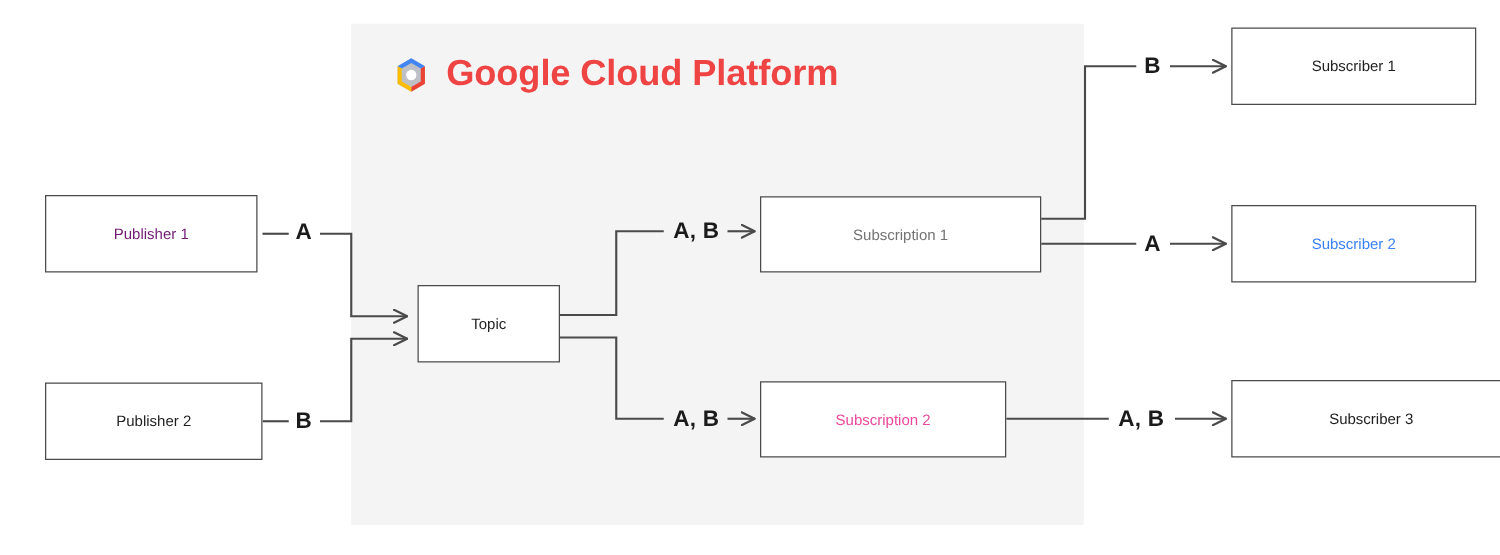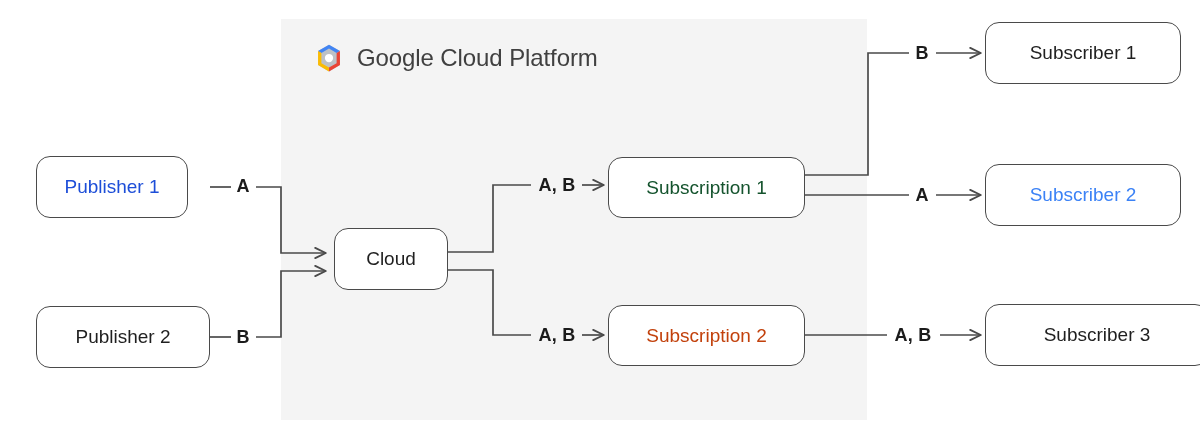--- a/index.html
+++ b/index.html
@@ -32,40 +32,40 @@
     background: #f4f4f4;
   }
   .gcp-title {
     position: absolute;
     display: flex;
     align-items: center;
     gap: 13px;
     white-space: nowrap;
   }
   .gcp-title-text {
-    font-size: 24px;
-    font-weight: 400;
-    color: #404040;
+    font-size: 29px;
+    font-weight: 700;
+    color: #ef4444;
     letter-spacing: -0.1px;
   }
   .gcp-logo {
     width: 30px;
     height: 30px;
     display: block;
   }
   .node-box {
     position: absolute;
     box-sizing: border-box;
     background: #ffffff;
     border: 1.6px solid #4a4a4a;
-    border-radius: 14px;
+    border-radius: 0;
     display: flex;
     align-items: center;
     justify-content: center;
-    font-size: 19px;
+    font-size: 12px;
     color: #1f1f1f;
     white-space: nowrap;
   }
   .edge-label {
     position: absolute;
     font-size: 18px;
     font-weight: 700;
     color: #1b1b1b;
     white-space: nowrap;
     transform: translate(-50%, -50%);
@@ -116,25 +116,25 @@
         <path d="M24 2.6 L41.5 12.7 L41.5 35.3 L24 45.4 L6.5 35.3 L6.5 12.7 Z" fill="#BDC1C6"></path>
         <path d="M24 2.6 L41.5 12.7 L36.2 15.8 L24 8.7 L11.8 15.8 L6.5 12.7 Z" fill="#4285F4"></path>
         <path d="M41.5 12.7 L41.5 35.3 L24 45.4 L24 39.3 L36.2 32.2 L36.2 15.8 Z" fill="#EA4335"></path>
         <path d="M6.5 12.7 L11.8 15.8 L11.8 32.2 L24 39.3 L24 45.4 L6.5 35.3 Z" fill="#FBBC04"></path>
         <circle cx="24" cy="24" r="6.6" fill="#ffffff"></circle>
       </svg>
     </span>
     <span class="gcp-title-text">Google Cloud Platform</span>
   </div>
 
-  <div class="node-box" style="left: 36px; top: 156px; width: 152px; height: 62px; border-color: rgb(74, 74, 74); color: #1d4ed8; text-align: center;">Publisher 1</div>
+  <div class="node-box" style="left: 36px; top: 156px; width: 170px; height: 62px; border-color: rgb(74, 74, 74); color: #701a75; text-align: center;">Publisher 1</div>
   <div class="node-box" style="left: 36px; top: 306px; width: 174px; height: 62px; border-color: rgb(74, 74, 74); color: rgb(31, 31, 31); text-align: right;">Publisher 2</div>
-  <div class="node-box" style="left: 334px; top: 228px; width: 114px; height: 62px; border-color: rgb(74, 74, 74); color: rgb(31, 31, 31);">Cloud</div>
-  <div class="node-box" style="left: 608px; top: 157px; width: 197px; height: 61px; border-color: rgb(74, 74, 74); color: #14532d;">Subscription 1</div>
-  <div class="node-box" style="left: 608px; top: 305px; width: 197px; height: 61px; border-color: rgb(74, 74, 74); color: #c2410c;">Subscription 2</div>
+  <div class="node-box" style="left: 334px; top: 228px; width: 114px; height: 62px; border-color: rgb(74, 74, 74); color: rgb(31, 31, 31);">Topic</div>
+  <div class="node-box" style="left: 608px; top: 157px; width: 225px; height: 61px; border-color: rgb(74, 74, 74); color: #737373;">Subscription 1</div>
+  <div class="node-box" style="left: 608px; top: 305px; width: 197px; height: 61px; border-color: rgb(74, 74, 74); color: #ec4899;">Subscription 2</div>
   <div class="node-box" style="left: 985px; top: 22px; width: 196px; height: 62px; border-color: rgb(74, 74, 74); color: rgb(31, 31, 31);">Subscriber 1</div>
   <div class="node-box" style="left: 985px; top: 164px; width: 196px; height: 62px; border-color: rgb(74, 74, 74); color: #3b82f6;">Subscriber 2</div>
   <div class="node-box" style="left: 985px; top: 304px; width: 224px; height: 62px; border-color: rgb(74, 74, 74); color: rgb(31, 31, 31); text-align: right;">Subscriber 3</div>
 
   <div class="edge-label" style="left: 243px; top: 186px;">A</div>
   <div class="edge-label" style="left: 243px; top: 337px;">B</div>
   <div class="edge-label" style="left: 557px; top: 185px;">A, B</div>
   <div class="edge-label" style="left: 557px; top: 335px;">A, B</div>
   <div class="edge-label" style="left: 922px; top: 53px;">B</div>
   <div class="edge-label" style="left: 922px; top: 195px;">A</div>

